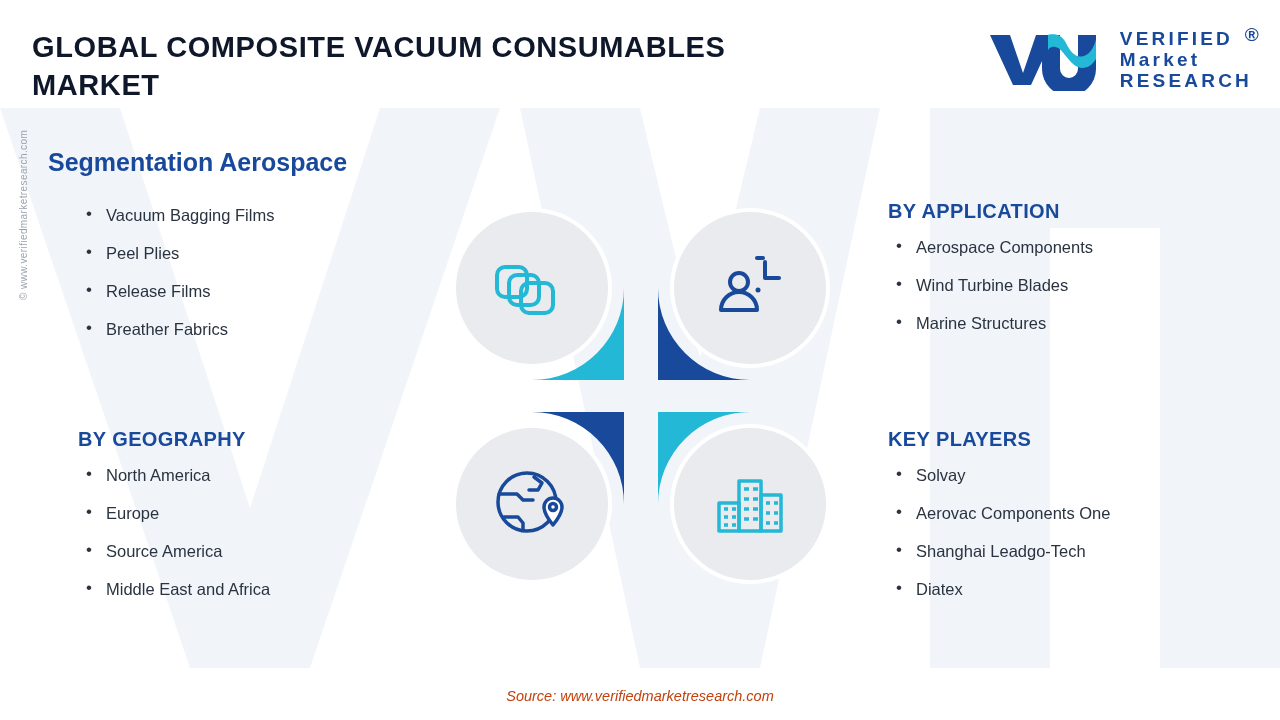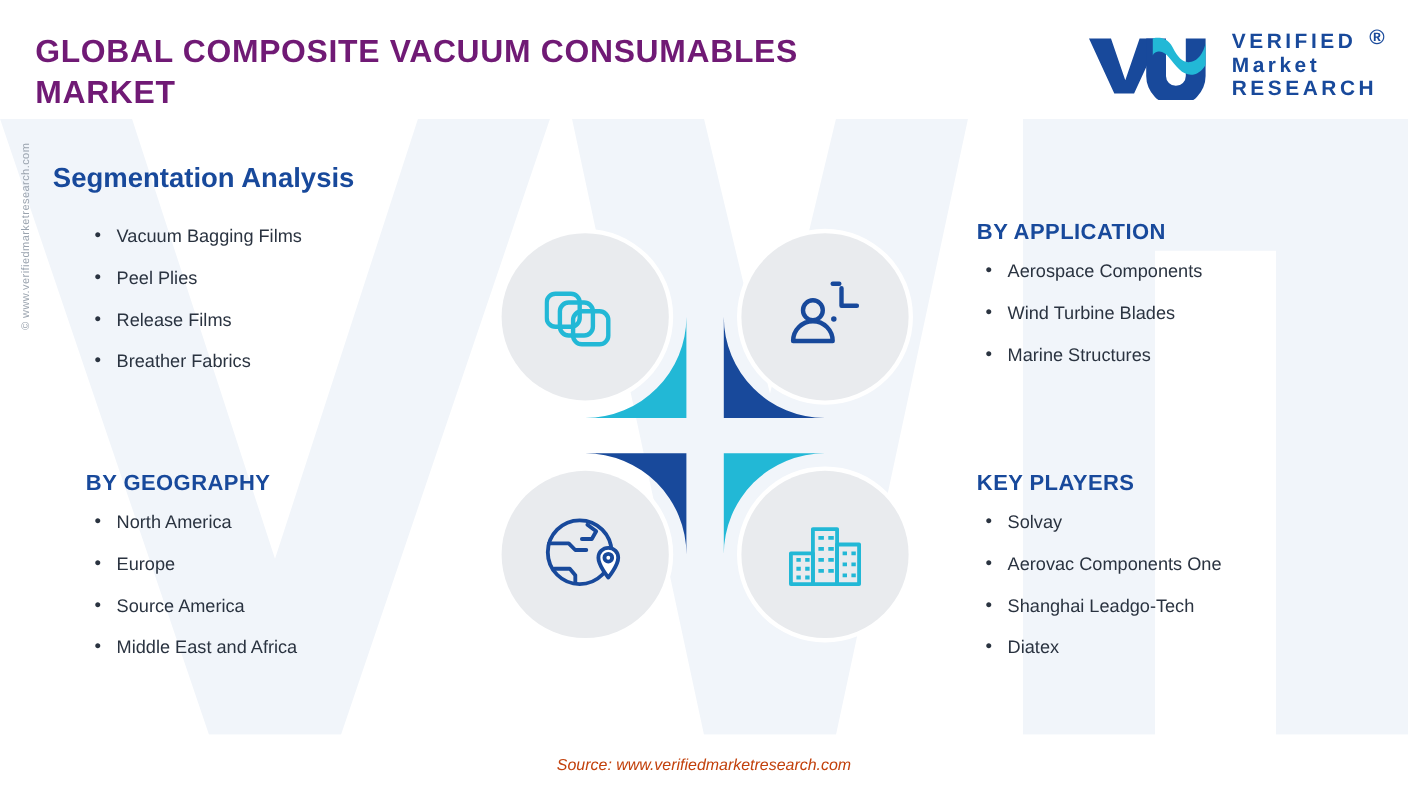--- a/index.html
+++ b/index.html
@@ -28,21 +28,21 @@
 
   
   .header-title {
     position: absolute;
     left: 32px; top: 28px;
     width: 820px;
     font-size: 29px;
     line-height: 38px;
     font-weight: bold;
     letter-spacing: 0.6px;
-    color: #701a75;
+    color: #0f172a;
     text-transform: uppercase;
   }
 
   
   .logo {
     position: absolute;
     right: 28px; top: 28px;
     display: flex;
     align-items: center;
     gap: 14px;
@@ -187,21 +187,21 @@
       </svg>
     </div>
     <div class="logo-text">
       <span>VERIFIED</span>
       <span>Market</span>
       <span>RESEARCH</span>
       <span class="logo-reg">®</span>
     </div>
   </div>
 
-  <div class="subtitle">Segmentation Analysis</div>
+  <div class="subtitle">Segmentation Aerospace</div>
 
   <div class="side-url">© www.verifiedmarketresearch.com</div>
 
   <div class="block" id="block-type">
     <ul>
       <li>Vacuum Bagging Films</li>
       <li>Peel Plies</li>
       <li>Release Films</li>
       <li>Breather Fabrics</li>
     </ul>

